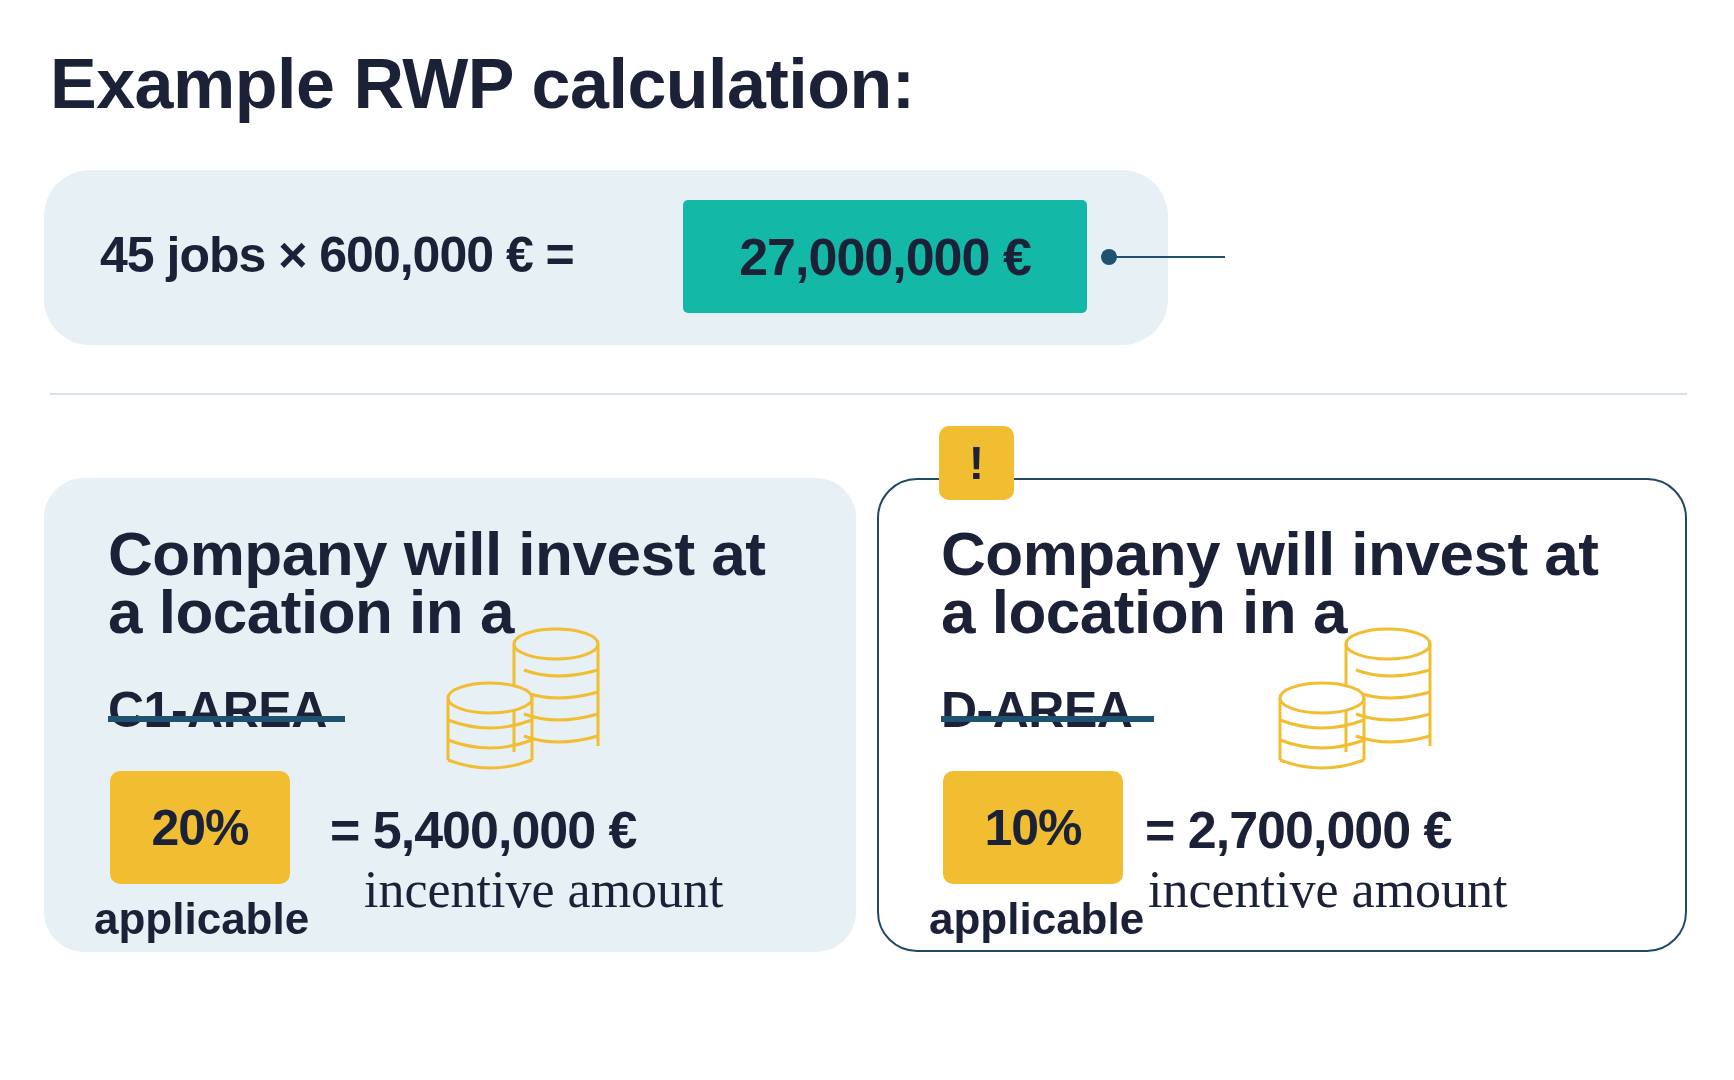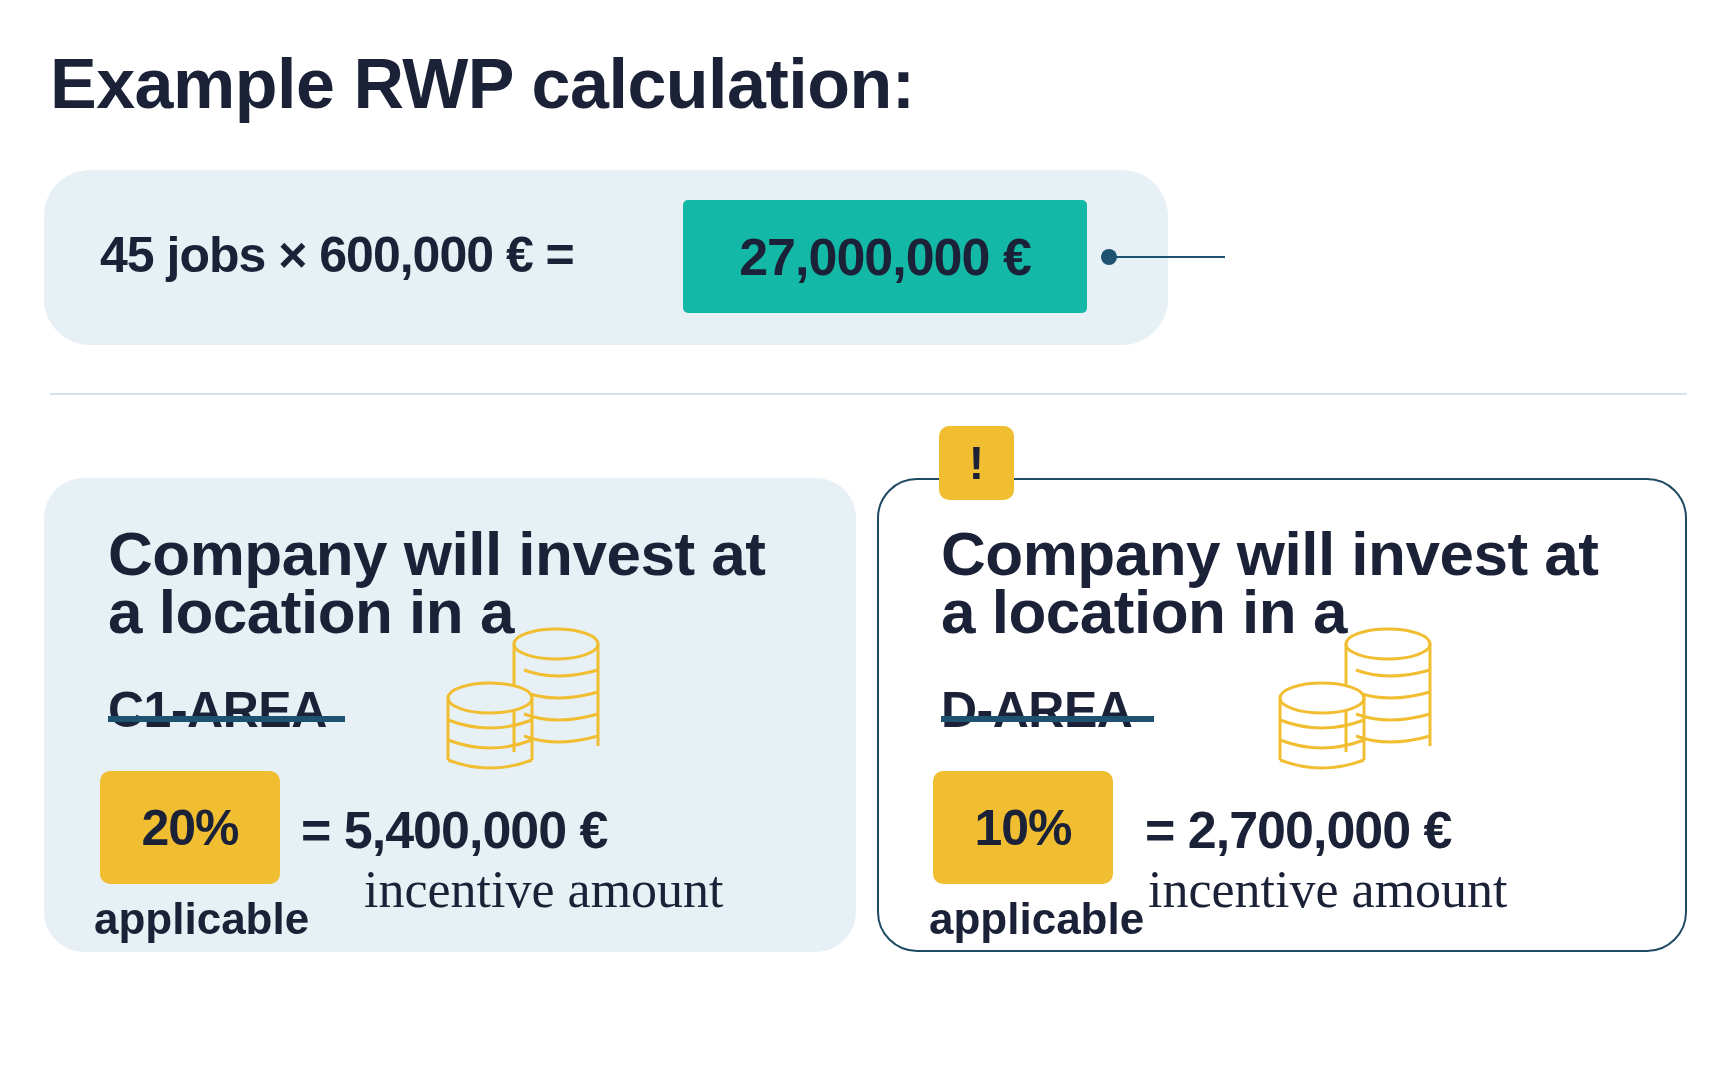--- a/index.html
+++ b/index.html
@@ -19,21 +19,21 @@
   .divider { left:50px; top:393px; width:1637px; height:2px; background:#d6e3eb; }
   .card { top:478px; width:812px; height:474px; border-radius:40px; box-sizing:border-box; }
   .card.left { left:44px; background:#e7f0f5; }
   .card.right { left:877px; width:810px; background:#ffffff; border:2px solid #1f4a63; }
   .badge { left:939px; top:426px; width:75px; height:74px; background:#f1bd31; border-radius:10px;
            display:flex; align-items:center; justify-content:center; font-size:46px; font-weight:bold; }
   .headline { font-size:62px; font-weight:bold; line-height:58px; letter-spacing:-0.5px; }
   .area { font-size:50px; font-weight:bold; letter-spacing:-0.5px;margin-top:32px; }
   .underline { height:6px; background:#1f5270; }
   .pct { width:180px; height:113px; background:#f1bd31; border-radius:10px; display:flex; align-items:center;
-         justify-content:center; font-size:50px; font-weight:bold; letter-spacing:-1px; }
+         justify-content:center; font-size:50px; font-weight:bold; letter-spacing:-1px;margin-left:10px; }
   .applicable { font-size:44px; font-weight:bold; width:190px; text-align:center; }
   .amount { font-size:52px; font-weight:bold; letter-spacing:-1px; white-space:nowrap; }
   .amount-label { font-size:52px; font-weight:normal; white-space:nowrap;font-family:Liberation Serif, serif; }
 </style>
 </head>
 <body>
 
 <div class="abs title">Example RWP calculation:</div>
 
 <div class="abs topbox"></div>
@@ -62,21 +62,21 @@
     <path d="M78 46 Q110 58 152 46 M78 68 Q110 80 152 68 M78 90 Q110 102 152 90 M78 112 Q110 124 152 112"></path>
     <ellipse cx="44" cy="74" rx="42" ry="15" fill="#e7f0f5"></ellipse>
     <path d="M2 74 V136 M86 74 V136"></path>
     <path d="M2 96 Q44 112 86 96 M2 116 Q44 132 86 116 M2 136 Q44 152 86 136"></path>
   </g>
 </svg>
 <div class="abs pct" style="left:100px; top:771px;">
   <span>20%</span>
 </div>
 <div class="abs applicable" style="left:94px; top:894px;">applicable</div>
-<div class="abs amount" style="left:301px; top:800px;">= 5,400,000 €</div>
+<div class="abs amount" style="left:330px; top:800px;">= 5,400,000 €</div>
 <div class="abs amount-label" style="left:364px; top:860px;">incentive amount</div>
 
 <div class="abs card right"></div>
 <div class="abs badge">
   <span>!</span>
 </div>
 <div class="abs headline" style="left:941px; top:525px;">
   <div>Company will invest at</div>
   <div>a location in a</div>
 </div>

